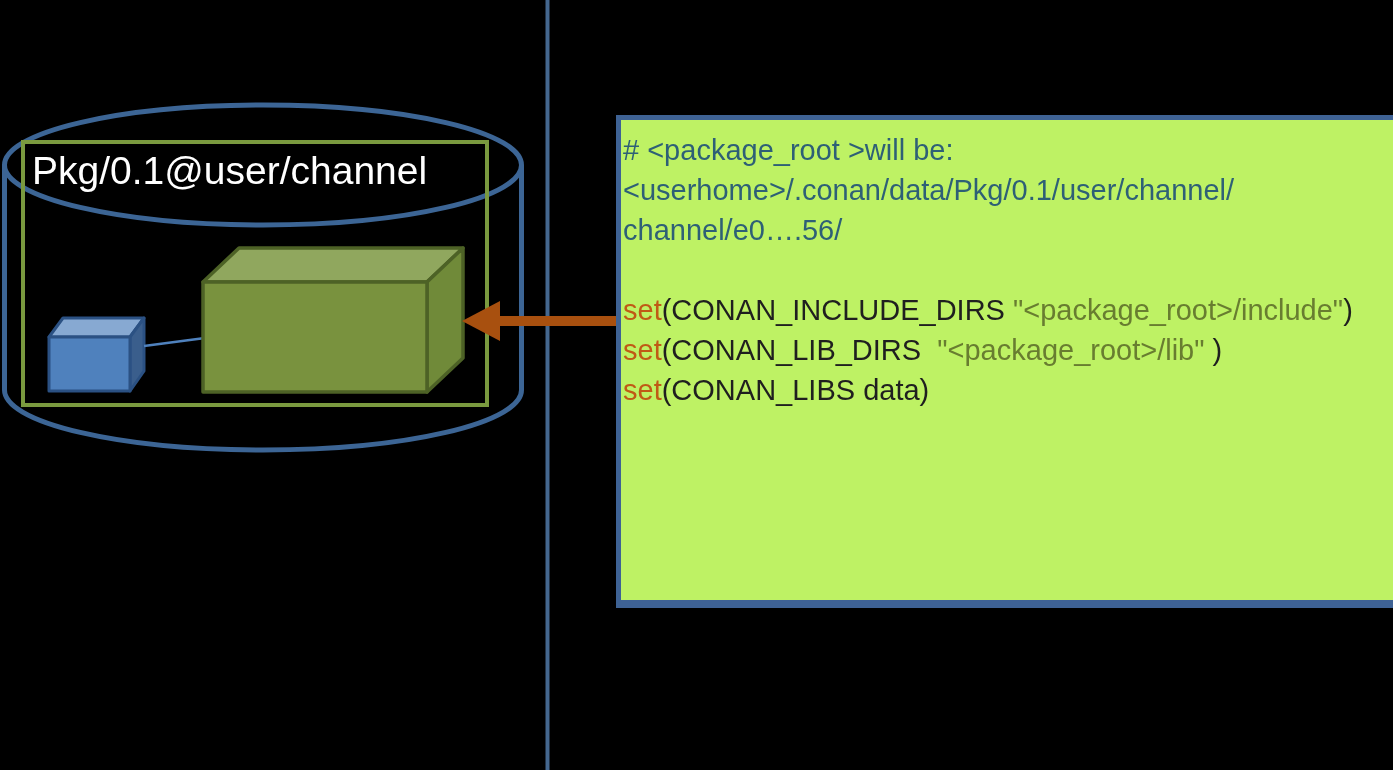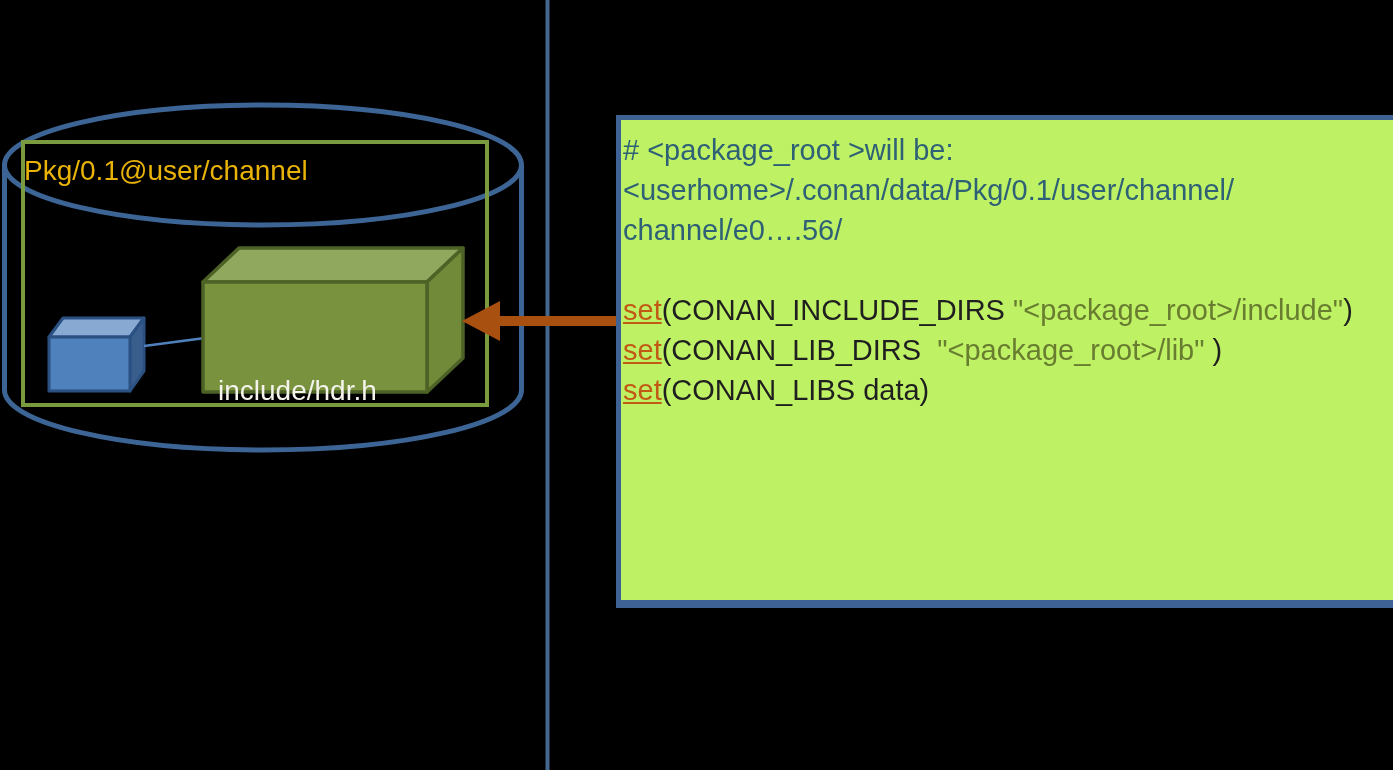--- a/index.html
+++ b/index.html
@@ -13,36 +13,36 @@
   .pkg-rect{fill:none;stroke:#7a9a3f;stroke-width:4;}
   .gcube-front{fill:#79923e;stroke:#4d6226;stroke-width:3.5;stroke-linejoin:round;}
   .gcube-top{fill:#90a75e;stroke:#4d6226;stroke-width:3.5;stroke-linejoin:round;}
   .gcube-side{fill:#708a39;stroke:#4d6226;stroke-width:3.5;stroke-linejoin:round;}
   .bcube-front{fill:#4f81bd;stroke:#2b5183;stroke-width:3;stroke-linejoin:round;}
   .bcube-top{fill:#87a9d2;stroke:#2b5183;stroke-width:3;stroke-linejoin:round;}
   .bcube-side{fill:#3a5e8c;stroke:#2b5183;stroke-width:3;stroke-linejoin:round;}
   .connector{stroke:#4f81bd;stroke-width:2.5;fill:none;}
   .arrow{fill:#a8500f;}
   .cyl-title{
-    position:absolute;left:24px;top:148px;font-size:28px;line-height:46px;
-    color:#eab308;white-space:pre;
+    position:absolute;left:32px;top:148px;font-size:39px;line-height:46px;
+    color:#ffffff;white-space:pre;
   }
   .cube-label{
     position:absolute;left:218px;top:296px;font-size:28px;line-height:38px;
     color:#f4f3ec;white-space:pre;
   }
   .panel{
     position:absolute;left:616px;top:115px;width:890px;height:493px;
     box-sizing:border-box;background:#bef264;
     border:5px solid #3e6294;border-bottom-width:8px;
     padding:10px 2px;
   }
   .code-line{font-size:29px;line-height:40px;white-space:pre;color:#1f1f1f;}
   .code-line.comment{color:#2e6076;}
-  .code-line .kw{color:#c05a15;text-decoration:underline;}
+  .code-line .kw{color:#c05a15;}
   .code-line .plain{color:#1f1f1f;}
   .code-line .str{color:#687d30;}
   .blank-line{height:40px;}
 </style>
 </head>
 <body>
 
 <div class="stage">
 
   <svg class="diagram" viewBox="0 0 1393 770" aria-hidden="true">
@@ -72,21 +72,20 @@
 
     <g>
       <rect class="arrow" x="498" y="316" width="119" height="10"></rect>
       <polygon class="arrow" points="462,321 500,301 500,341"></polygon>
     </g>
   </svg>
 
   <div class="cyl-title">Pkg/0.1@user/channel</div>
 
   <div class="cube-label">
-    <div>include/hdr.h</div>
   </div>
 
   <div class="panel">
     <div class="code-line comment"># &lt;package_root &gt;will be:</div>
     <div class="code-line comment">&lt;userhome&gt;/.conan/data/Pkg/0.1/user/channel/</div>
     <div class="code-line comment">channel/e0….56/</div>
 
     <div class="blank-line"></div>
 
     <div class="code-line"><span class="kw">set</span><span class="plain">(CONAN_INCLUDE_DIRS </span><span class="str">"&lt;package_root&gt;/include"</span><span class="plain">)</span></div>

